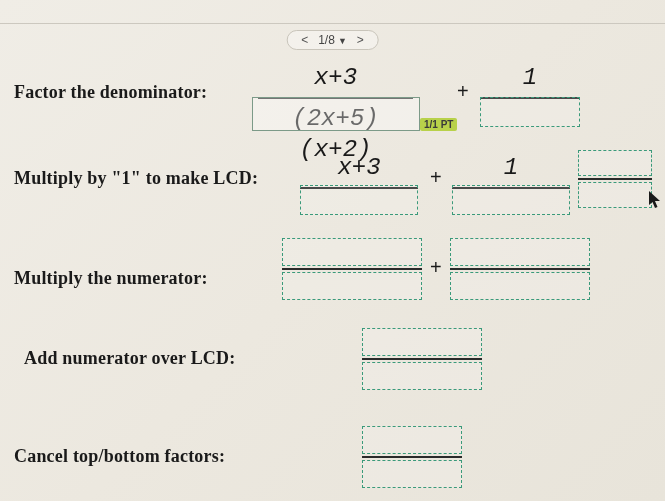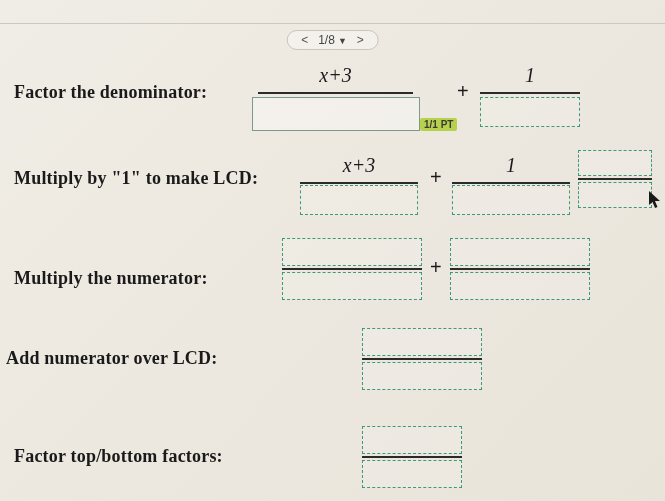--- a/index.html
+++ b/index.html
@@ -48,22 +48,22 @@
 
   .frac {
     position: absolute;
     text-align: center;
   }
   .frac .num, .frac .den {
     display: block;
     padding: 2px 6px;
     line-height: 1.3;
     font-style: italic;
-    font-family: Liberation Serif, serif;
-    font-size: 20px;
+    font-family: Liberation Mono, monospace;
+    font-size: 24px;
   }
   .frac .bar {
     display: block;
     height: 0;
     border-top: 2.2px solid #2a2a2a;
     margin: 2px 0;
   }
   .plus {
     position: absolute;
     font-size: 20px;
@@ -104,20 +104,21 @@
   <span class="arrow">&lt;</span>
   <span><span>1/8</span><span class="caret">▼</span></span>
   <span class="arrow">&gt;</span>
 </div>
 
 <div class="step-label" style="top:82px; left:14px;">Factor the denominator:</div>
 
 <div class="frac" style="top:60px; left:258px; width:155px;">
   <span class="num">x+3</span>
   <span class="bar"></span>
+  <span class="den">(2x+5)(x+2)</span>
 </div>
 <div class="answer-box filled" style="top:97px; left:252px; width:168px; height:34px;"></div>
 <div class="badge" style="top:82px; left:420px;">1/1 PT</div>
 
 <div class="plus" style="top:80px; left:457px;">+</div>
 
 <div class="frac" style="top:60px; left:480px; width:100px;">
   <span class="num">1</span>
   <span class="bar"></span>
   <span class="den">&nbsp;</span>
@@ -150,25 +151,25 @@
 <div class="answer-box" style="top:238px; left:282px; width:140px; height:28px;"></div>
 <div style="position:absolute; top:268px; left:282px; width:140px; border-top:2.2px solid #2a2a2a;"></div>
 <div class="answer-box" style="top:272px; left:282px; width:140px; height:28px;"></div>
 
 <div class="plus" style="top:256px; left:430px;">+</div>
 
 <div class="answer-box" style="top:238px; left:450px; width:140px; height:28px;"></div>
 <div style="position:absolute; top:268px; left:450px; width:140px; border-top:2.2px solid #2a2a2a;"></div>
 <div class="answer-box" style="top:272px; left:450px; width:140px; height:28px;"></div>
 
-<div class="step-label" style="top:348px; left:6px;">Add numerator over LCD:</div>
+<div class="step-label" style="top:348px; left:24px;">Add numerator over LCD:</div>
 <div class="answer-box" style="top:328px; left:362px; width:120px; height:28px;"></div>
 <div style="position:absolute; top:358px; left:362px; width:120px; border-top:2.2px solid #2a2a2a;"></div>
 <div class="answer-box" style="top:362px; left:362px; width:120px; height:28px;"></div>
 
-<div class="step-label" style="top:446px; left:14px;">Factor top/bottom factors:</div>
+<div class="step-label" style="top:446px; left:14px;">Cancel top/bottom factors:</div>
 <div class="answer-box" style="top:426px; left:362px; width:100px; height:28px;"></div>
 <div style="position:absolute; top:456px; left:362px; width:100px; border-top:2.2px solid #2a2a2a;"></div>
 <div class="answer-box" style="top:460px; left:362px; width:100px; height:28px;"></div>
 
 <svg class="cursor-icon" style="top:190px; left:648px;" viewBox="0 0 14 20">
   <path d="M1 1 L1 15 L4.5 12 L7 18 L9.5 17 L7 11 L12 11 Z" fill="#1a1a1a"></path>
 </svg>
 
 </body></html>

